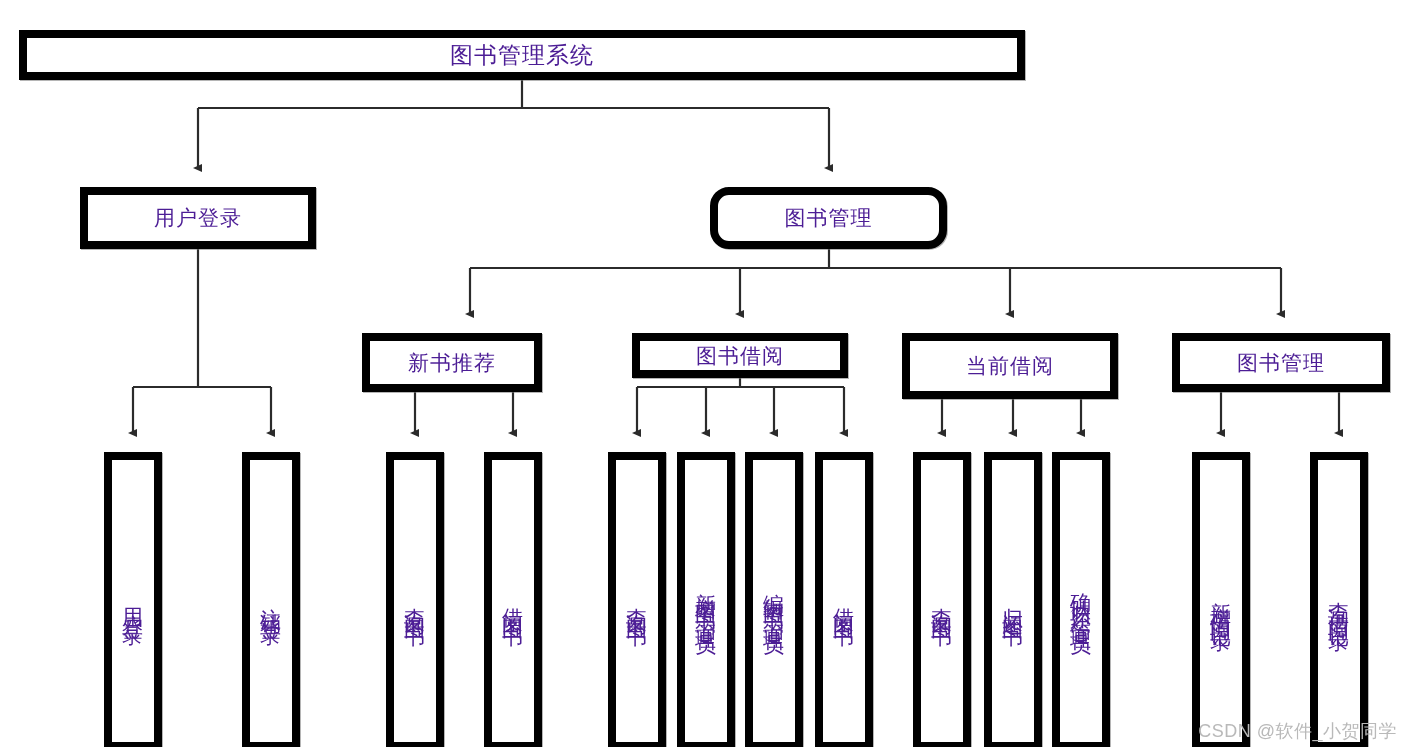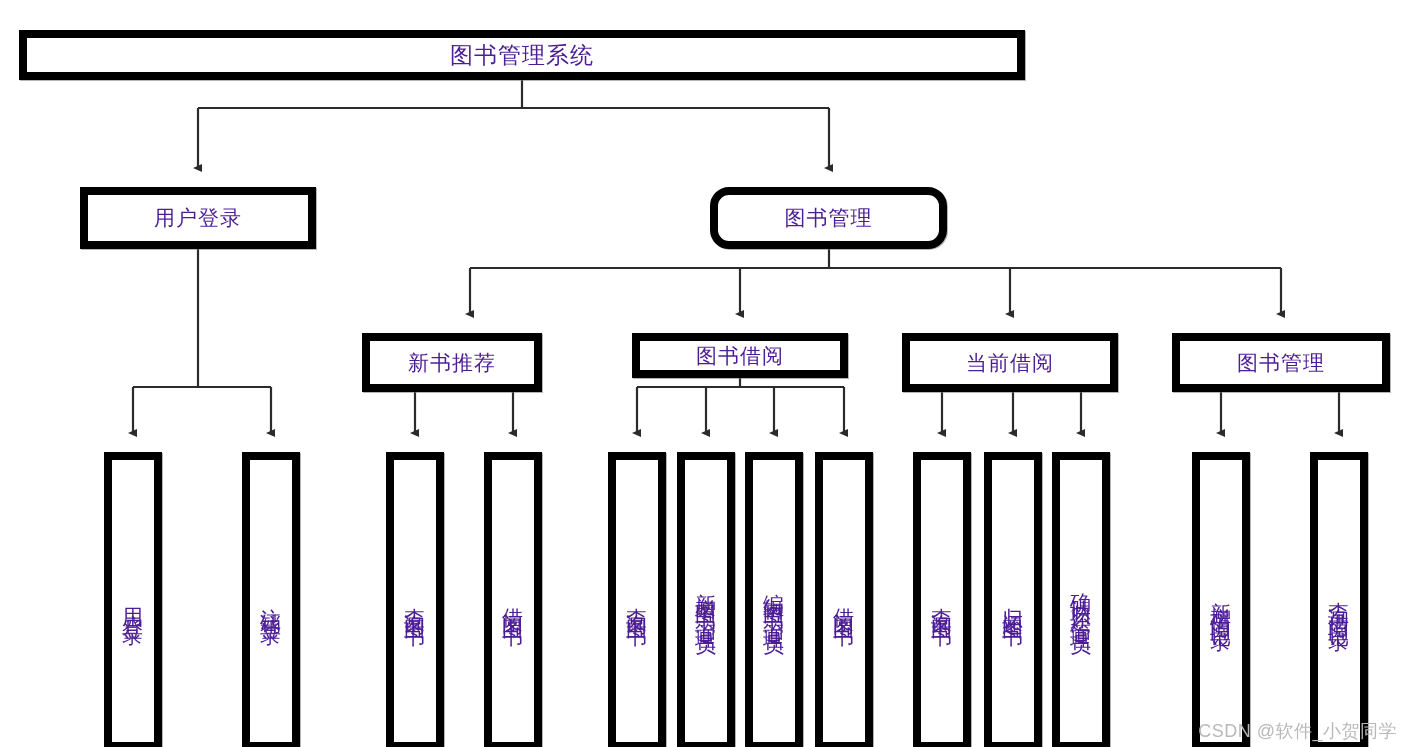--- a/index.html
+++ b/index.html
@@ -129,21 +129,21 @@
       </div>
       <div class="node level1" style="left: 710px; top: 170px; width: 237px; height: 62px; border-radius: 19px;">
         <span>图书管理</span>
       </div>
       <div class="node level2" style="left: 362px; top: 316px; width: 180px; height: 59px;">
         <span>新书推荐</span>
       </div>
       <div class="node level2" style="left: 632px; top: 316px; width: 216px; height: 45px;">
         <span>图书借阅</span>
       </div>
-      <div class="node level2" style="left: 902px; top: 316px; width: 216px; height: 59px;">
+      <div class="node level2" style="left: 902px; top: 316px; width: 216px; height: 66px;">
         <span>当前借阅</span>
       </div>
       <div class="node level2" style="left: 1172px; top: 316px; width: 218px; height: 59px;">
         <span>图书管理</span>
       </div>
       <div class="node level3 leaf" style="left: 104px; top: 435px; width: 58px; height: 298px;">
         <span>用户登录</span>
       </div>
       <div class="node level3 leaf" style="left: 242px; top: 435px; width: 58px; height: 298px;">
         <span>注销登录</span>

